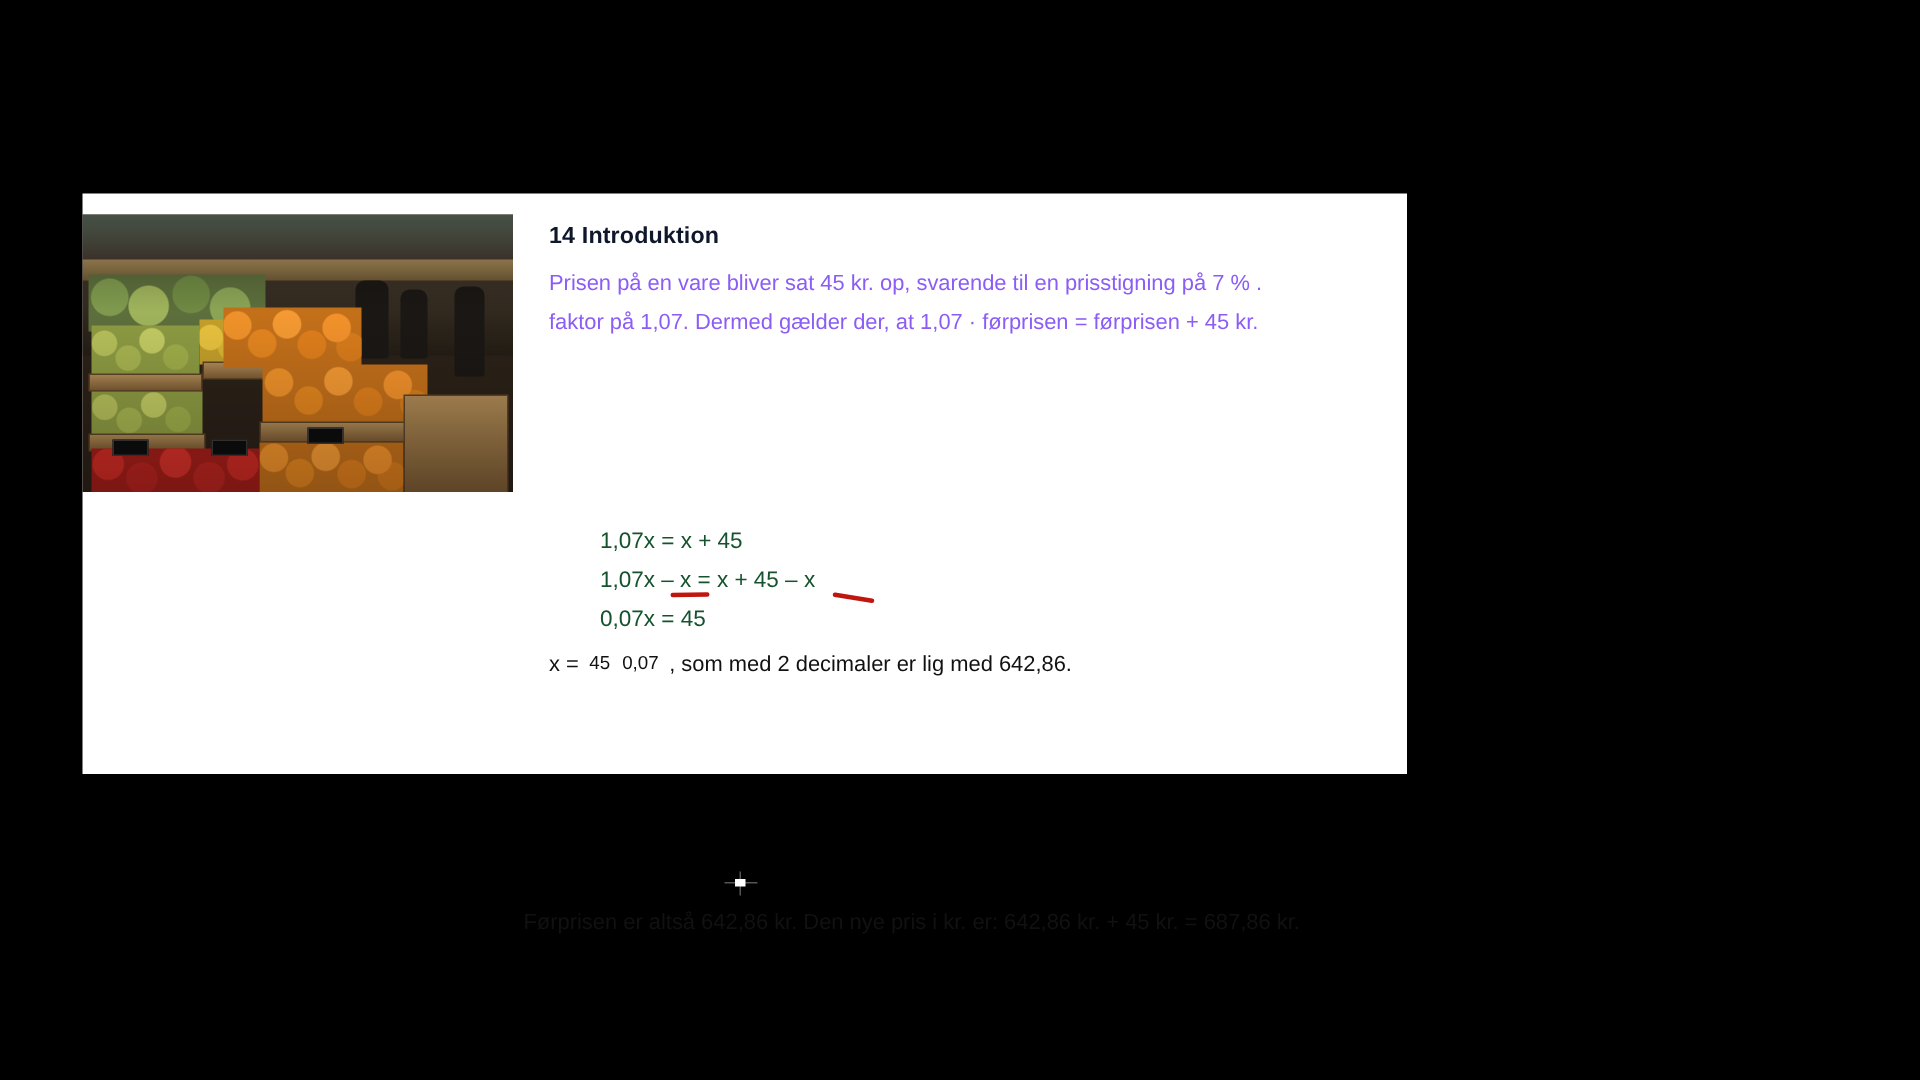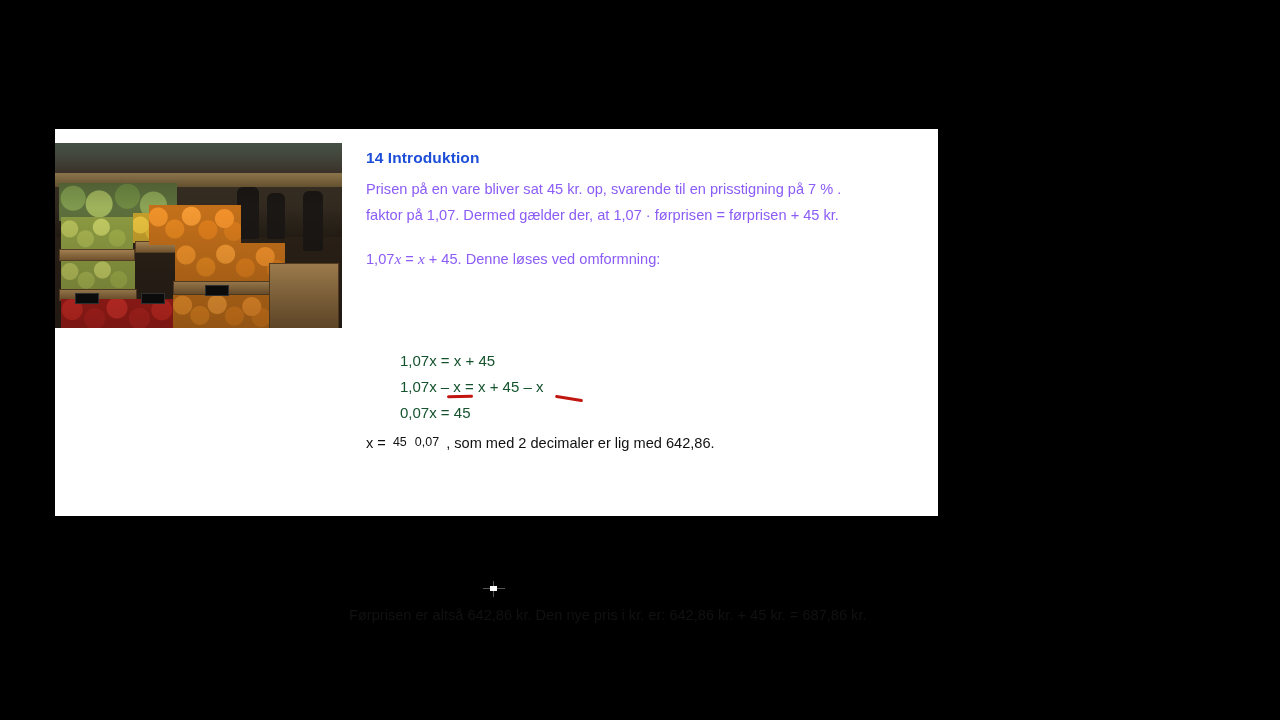--- a/index.html
+++ b/index.html
@@ -129,21 +129,21 @@
   
   .text-col {
     position: absolute;
     left: 311px;
     top: 20px;
     width: 560px;
   }
   .head {
     font-size: 15.5px;
     font-weight: bold;
-    color: #1d4ed8;
+    color: #0f172a;
     margin: 0 0 9px 0;
     letter-spacing: .1px;
   }
   .para {
     font-size: 14.6px;
     color: #8b5cf6;
     line-height: 26px;
     margin: 0;
     white-space: nowrap;
   }
@@ -283,21 +283,20 @@
 
     <div class="text-col">
       <div class="head">14 Introduktion</div>
 
       <p class="para">Prisen på en vare bliver sat 45 kr. op, svarende til en prisstigning på 7 % .</p>
       <p class="para">faktor på 1,07. Dermed gælder der, at  1,07 · førprisen = førprisen + 45 kr.</p>
 
       <div class="gap"></div>
 
 
-      <p class="para"><span>1,07</span><em class="var">x</em><span> = </span><em class="var">x</em><span> + 45.  Denne løses ved omformning:</span></p>
     </div>
 
     <div class="eqs" style="position:absolute; left:311px; top:219px; width:520px;">
       <div class="eq-line">1,07x  =  x + 45</div>
 
       <div class="eq-line">
         <span>1,07x – x   = x + 45 – x</span>
         <span class="redmark m1"></span>
         <span class="redmark m2"></span>
       </div>

